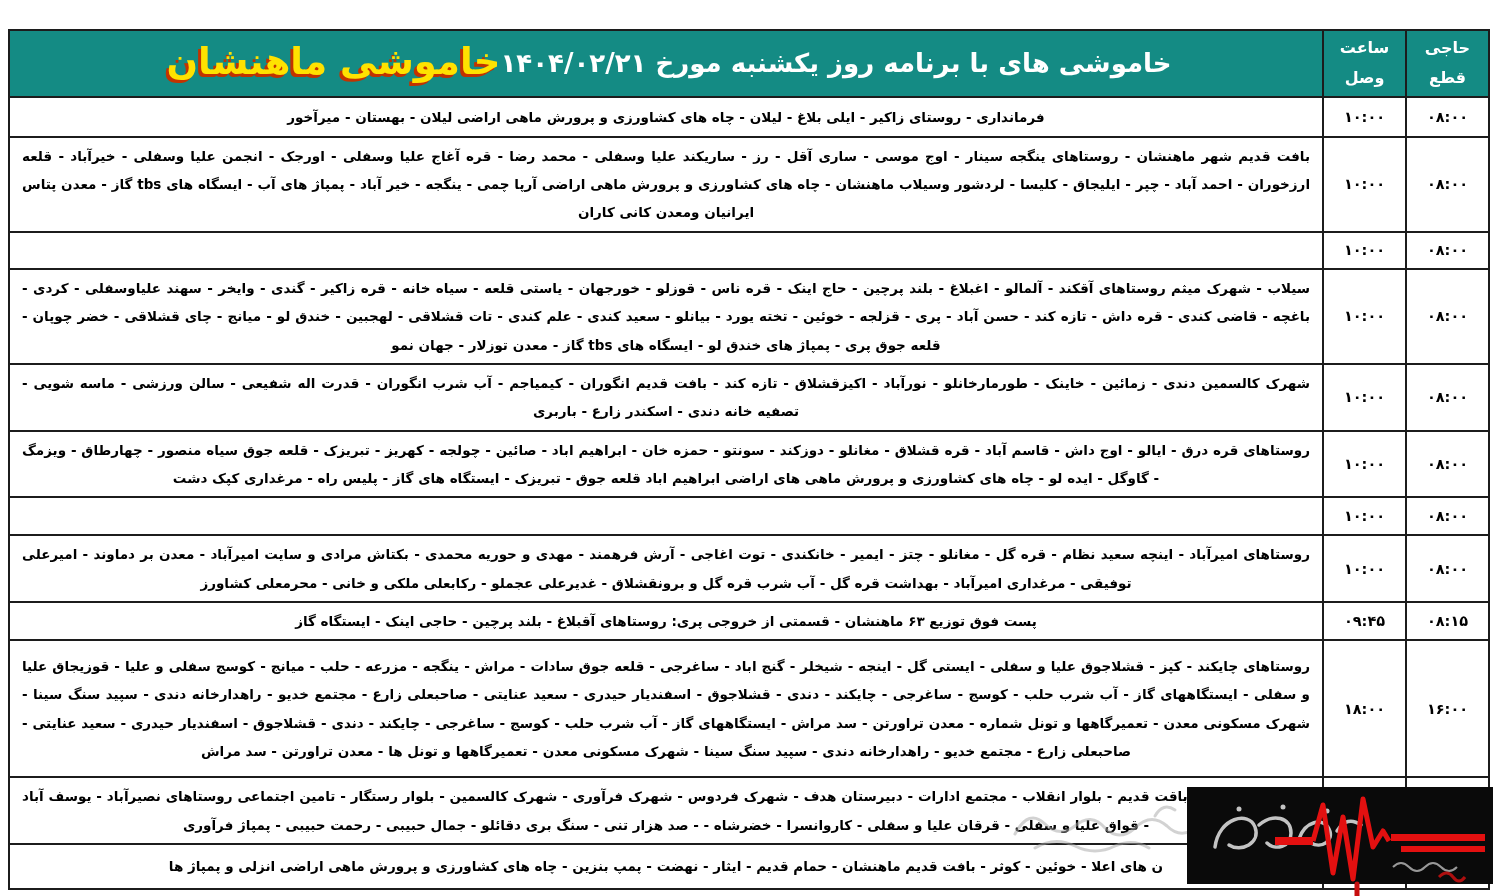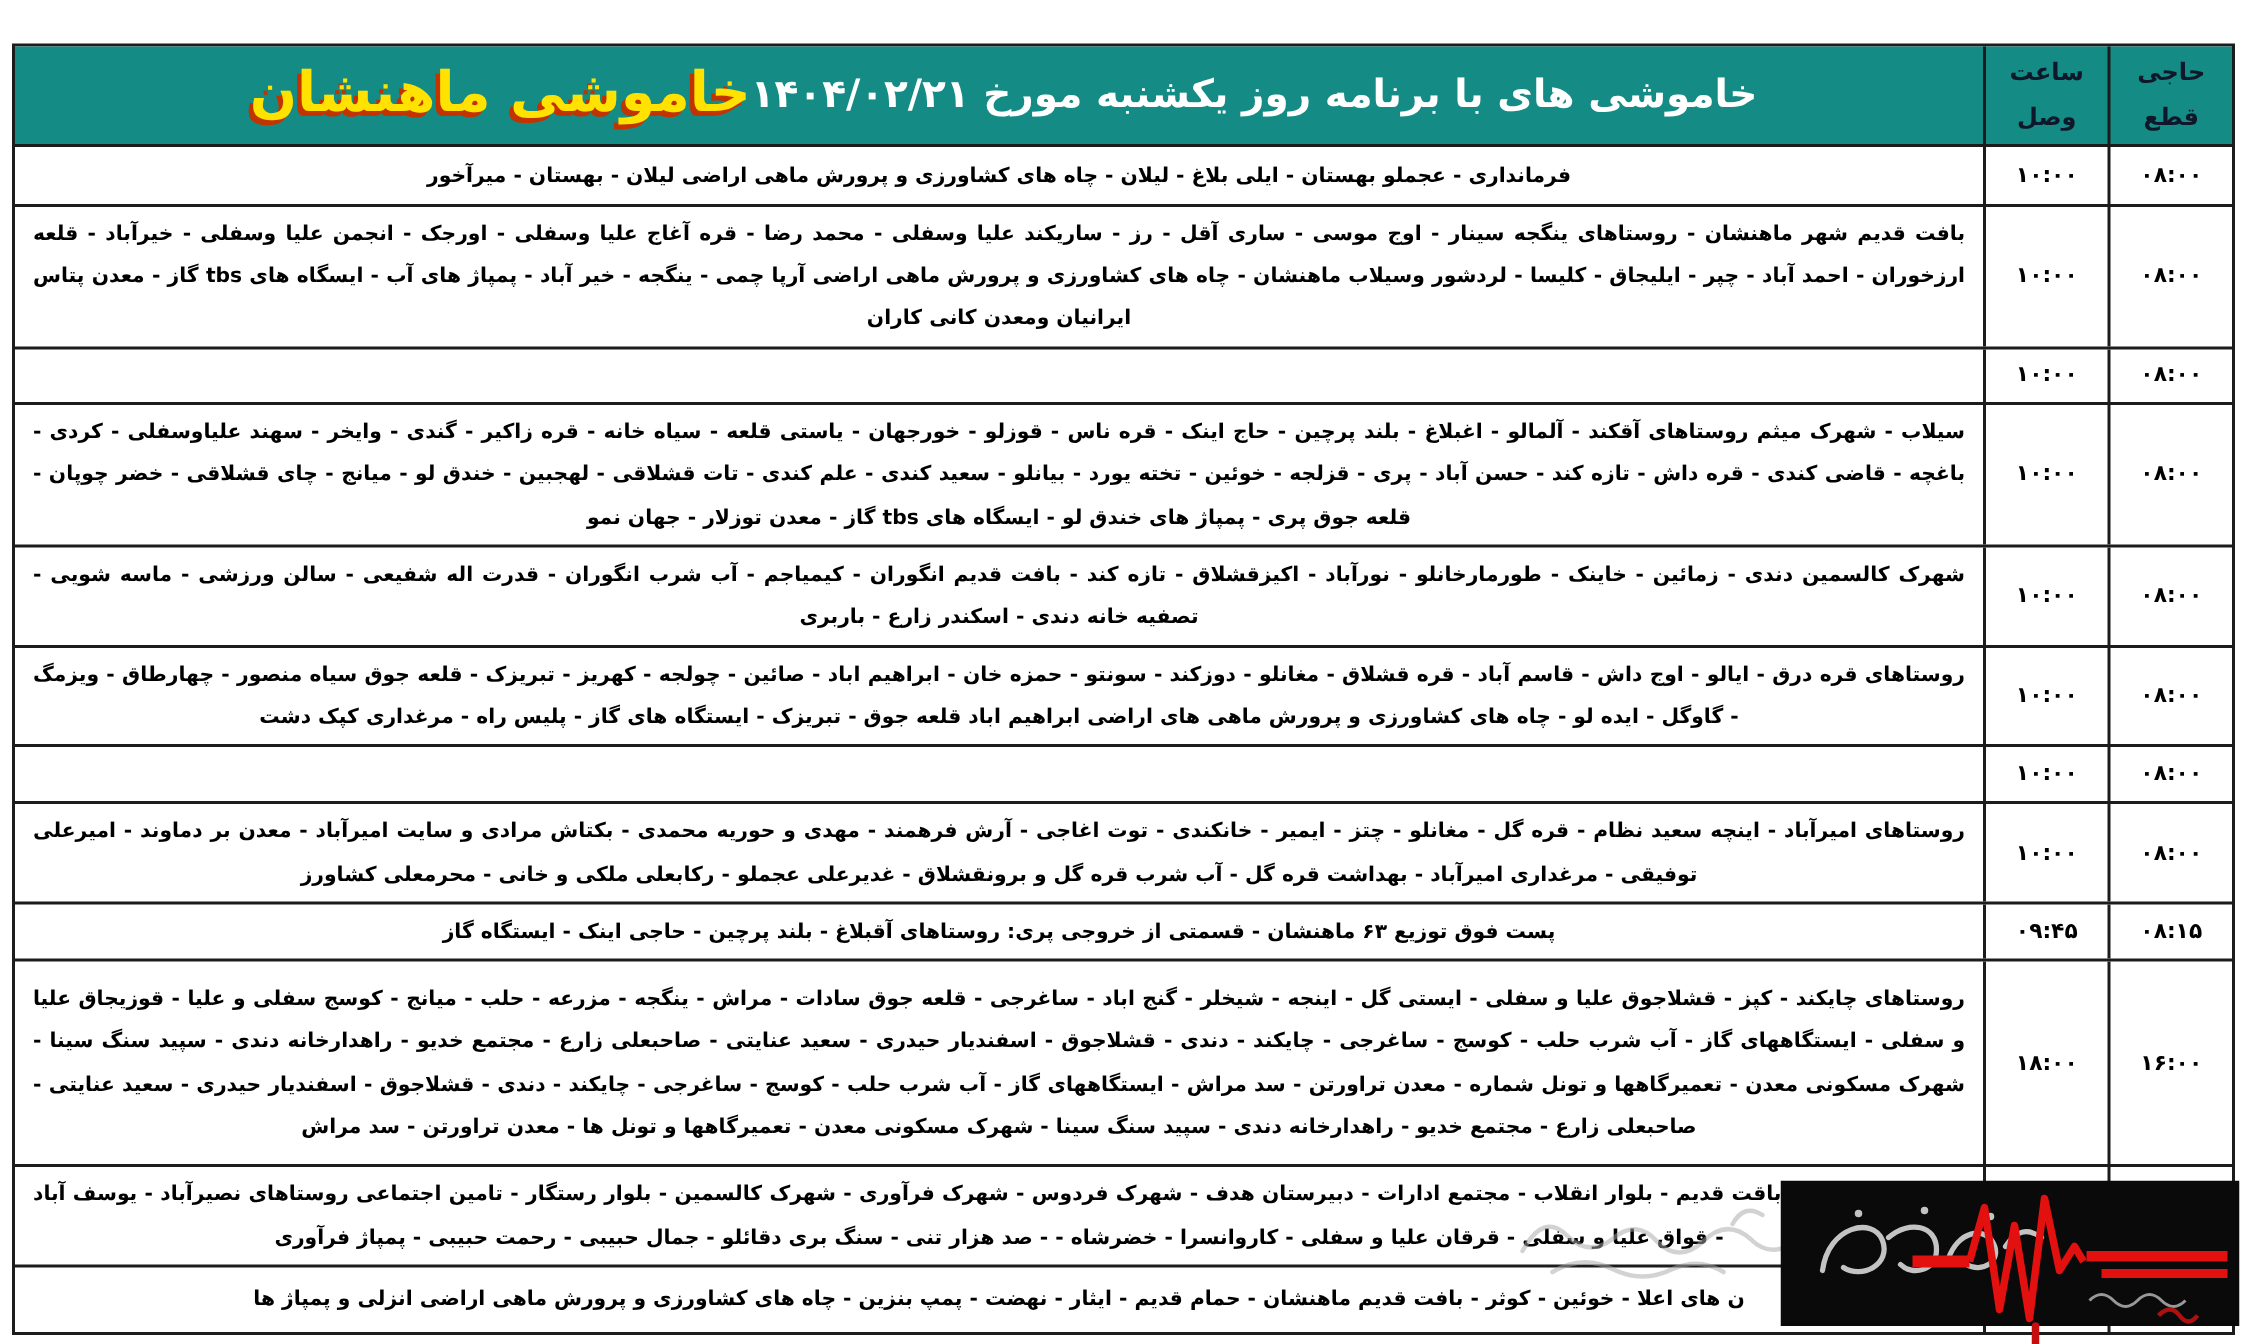--- a/index.html
+++ b/index.html
@@ -23,21 +23,21 @@
     flex:1;display:flex;align-items:center;justify-content:center;
     padding:4px 12px;min-width:0;
   }
   .desc span{
     display:block;width:100%;
     font-weight:bold;font-size:13.5px;line-height:2.1;color:#000;
     text-align:justify;text-align-last:center;
   }
   .row.header{background:#148b84;border-top:none;}
   .row.header .time{
-    color:#0f172a;font-size:16px;font-weight:bold;line-height:1.9;padding:2px 14px;
+    color:#ffffff;font-size:16px;font-weight:bold;line-height:1.9;padding:2px 14px;
   }
   .title-cell{
     flex:1;display:flex;align-items:center;justify-content:center;direction:rtl;
   }
   .title-small{color:#ffffff;font-size:26px;font-weight:bold;}
   .title-big{
     color:#ffe200;font-size:37px;font-weight:bold;
     text-shadow:-3px 3px 0 #c23300;margin-left:6px;padding-bottom:4px;
   }
   .logo-box{position:absolute;left:1187px;top:787px;width:306px;height:116px;z-index:5;}
@@ -54,21 +54,21 @@
     <div class="cell title-cell">
       <span class="title-small">خاموشی های با برنامه روز یکشنبه مورخ ۱۴۰۴/۰۲/۲۱</span>
       <span class="title-big">خاموشی ماهنشان</span>
     </div>
   </div>
 
   <div class="row" style="min-height:40px;">
     <div class="cell time">۰۸:۰۰</div>
     <div class="cell time">۱۰:۰۰</div>
     <div class="cell desc">
-        <span>فرمانداری - عجملو بهستان - ایلی بلاغ - لیلان - چاه های کشاورزی و پرورش ماهی اراضی لیلان - بهستان - میرآخور</span>
+        <span>فرمانداری - روستای زاکیر - ایلی بلاغ - لیلان - چاه های کشاورزی و پرورش ماهی اراضی لیلان - بهستان - میرآخور</span>
       </div>
   </div>
 
   <div class="row" style="min-height:95px;">
     <div class="cell time">۰۸:۰۰</div>
     <div class="cell time">۱۰:۰۰</div>
     <div class="cell desc">
         <span>بافت قدیم شهر ماهنشان - روستاهای ینگجه سینار - اوج موسی - ساری آقل - رز - ساریکند علیا وسفلی - محمد رضا - قره آغاج علیا وسفلی - اورجک - انجمن علیا وسفلی - خیرآباد - قلعه ارزخوران - احمد آباد - چپر - ایلیجاق - کلیسا - لردشور وسیلاب ماهنشان - چاه های کشاورزی و پرورش ماهی اراضی آرپا چمی - ینگجه - خیر آباد - پمپاژ های آب - ایسگاه های tbs گاز - معدن پتاس ایرانیان ومعدن کانی کاران</span>
       </div>
   </div>

